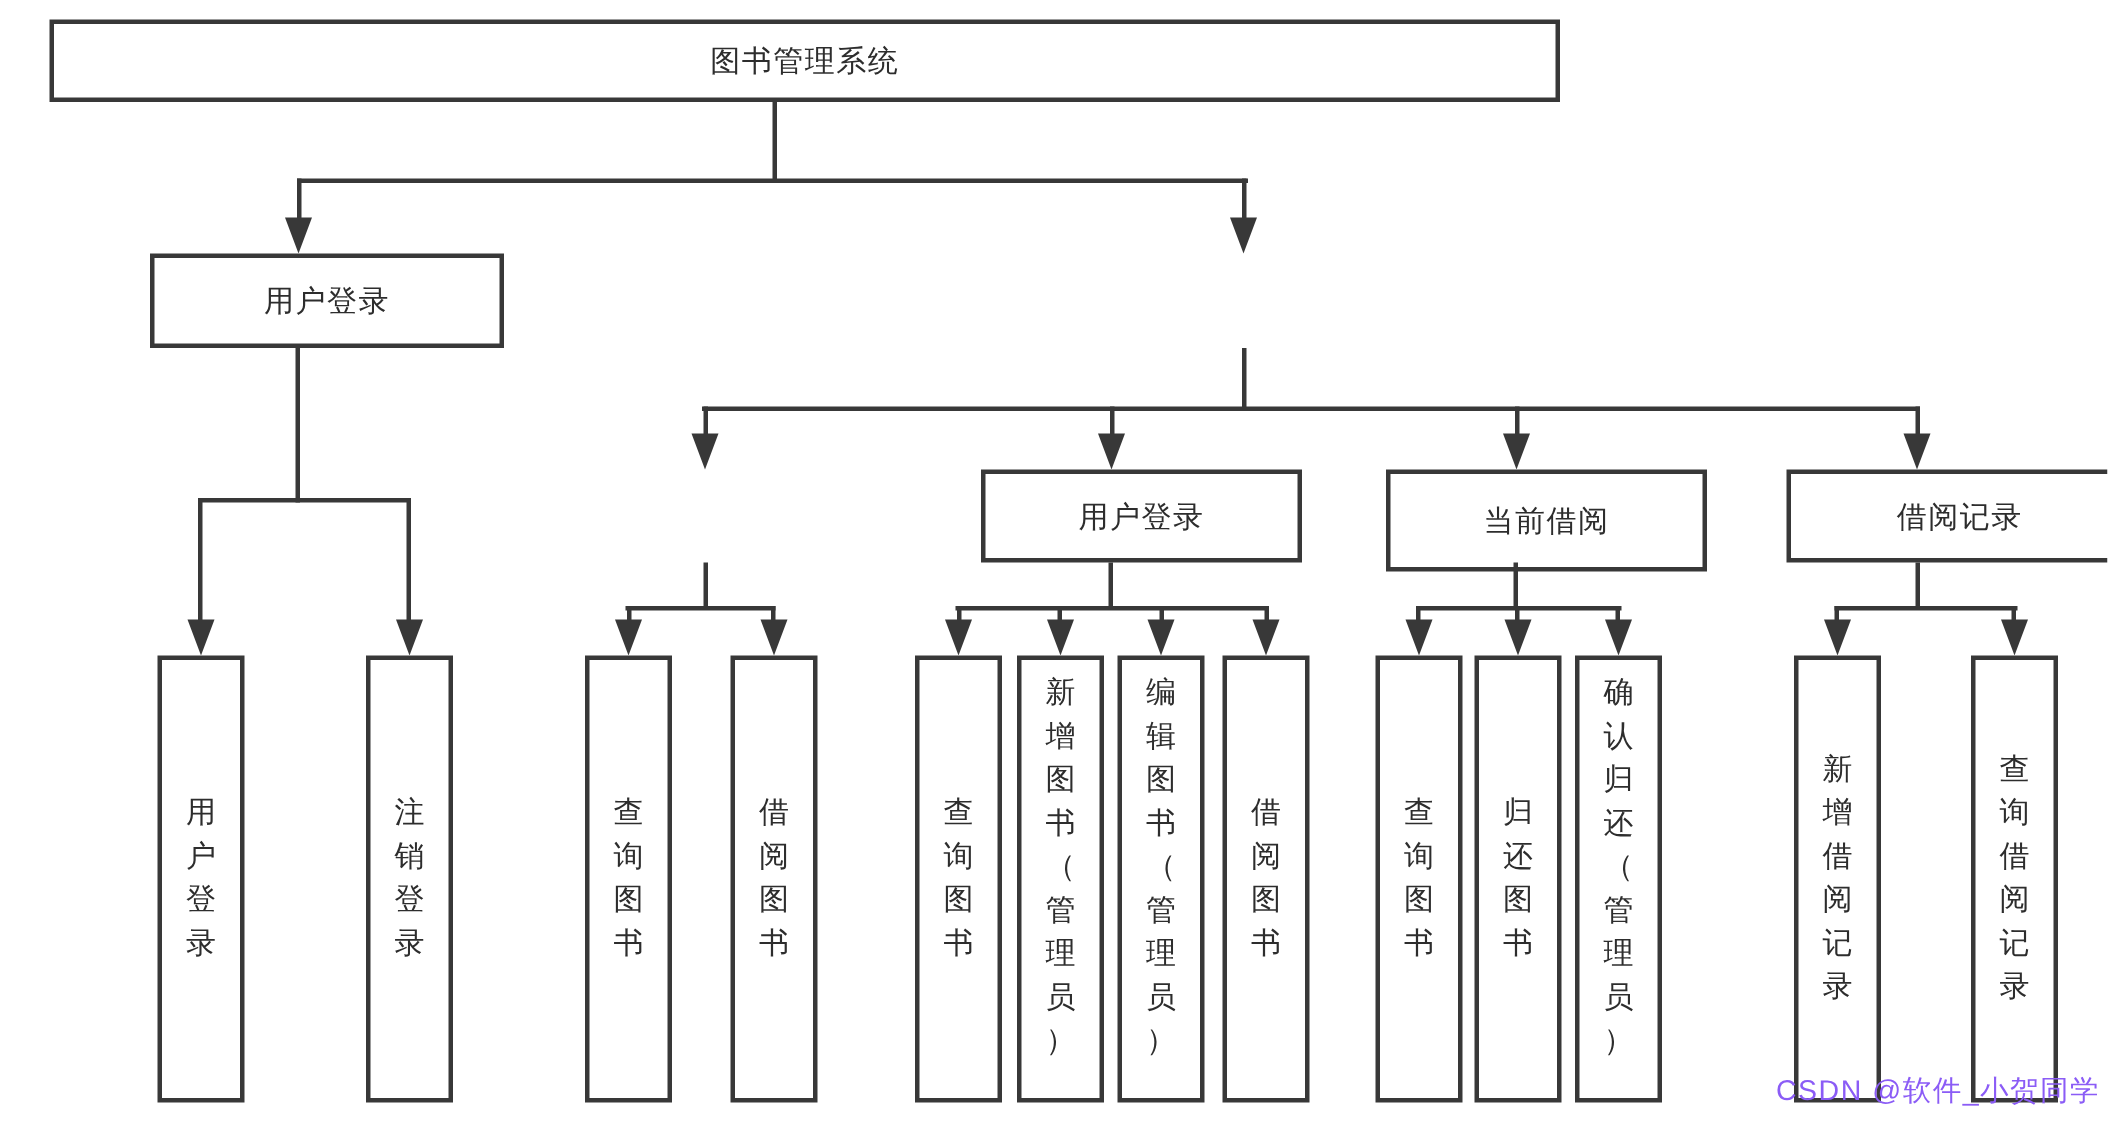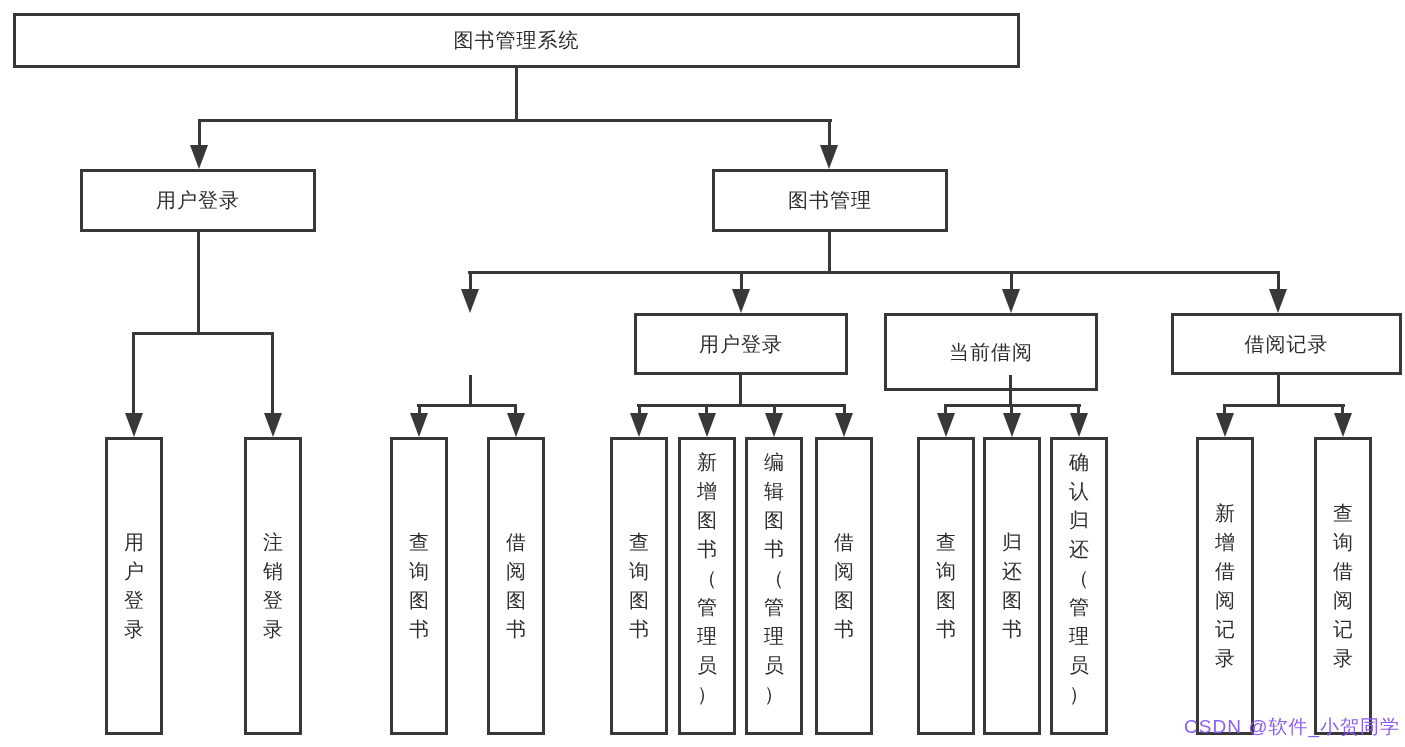--- a/index.html
+++ b/index.html
@@ -18,20 +18,21 @@
     border: 3px solid #383838;
     background: #ffffff;
     display: flex;
     align-items: center;
     justify-content: center;
   }
   .h-node {
     font-size: 20px;
     letter-spacing: 1px;
     white-space: nowrap;
+    margin-left: 20px;
   }
   .v-node {
     top: 437px;
     width: 58px;
     height: 298px;
     flex-direction: column;
   }
   .v-text {
     white-space: pre-line;
     text-align: center;
@@ -67,42 +68,41 @@
   <div class="node h-node" style="left:13px; top:13px; width:1007px; height:55px;">图书管理系统</div>
 
   <div class="line vline" style="left:515px; top:68px; height:52px;"></div>
   <div class="line hline" style="left:198px; top:119px; width:634px;"></div>
   <div class="line vline" style="left:198px; top:119px; height:28px;"></div>
   <div class="arrow-head" style="left:190px; top:145px;"></div>
   <div class="line vline" style="left:828px; top:119px; height:28px;"></div>
   <div class="arrow-head" style="left:820px; top:145px;"></div>
 
   <div class="node h-node" style="left:80px; top:169px; width:236px; height:63px;">用户登录</div>
-  <div class="node h-node" style="left:712px; top:169px; width:236px; height:63px;">图书管理</div>
 
   <div class="line vline" style="left:197px; top:232px; height:103px;"></div>
   <div class="line hline" style="left:133px; top:332px; width:141px;"></div>
   <div class="line vline" style="left:132px; top:332px; height:83px;"></div>
   <div class="arrow-head" style="left:125px; top:413px;"></div>
   <div class="line vline" style="left:271px; top:332px; height:83px;"></div>
   <div class="arrow-head" style="left:264px; top:413px;"></div>
 
   <div class="line vline" style="left:828px; top:232px; height:42px;"></div>
   <div class="line hline" style="left:468px; top:271px; width:812px;"></div>
   <div class="line vline" style="left:469px; top:271px; height:20px;"></div>
   <div class="arrow-head" style="left:461px; top:289px;"></div>
   <div class="line vline" style="left:740px; top:271px; height:20px;"></div>
   <div class="arrow-head" style="left:732px; top:289px;"></div>
   <div class="line vline" style="left:1010px; top:271px; height:20px;"></div>
   <div class="arrow-head" style="left:1002px; top:289px;"></div>
   <div class="line vline" style="left:1277px; top:271px; height:20px;"></div>
   <div class="arrow-head" style="left:1269px; top:289px;"></div>
 
   <div class="node h-node" style="left:634px; top:313px; width:214px; height:62px;">用户登录</div>
-  <div class="node h-node" style="left:884px; top:313px; width:214px; height:78px;">当前借阅</div>
+  <div class="node h-node" style="left:904px; top:313px; width:214px; height:68px;">当前借阅</div>
   <div class="node h-node" style="left:1171px; top:313px; width:231px; height:62px;">借阅记录</div>
 
   <div class="line vline" style="left:469px; top:375px; height:31px;"></div>
   <div class="line hline" style="left:417px; top:404px; width:100px;"></div>
   <div class="line vline" style="left:418px; top:404px; height:12px;"></div>
   <div class="arrow-head" style="left:410px; top:413px;"></div>
   <div class="line vline" style="left:514px; top:404px; height:12px;"></div>
   <div class="arrow-head" style="left:507px; top:413px;"></div>
 
   <div class="line vline" style="left:739px; top:375px; height:31px;"></div>

